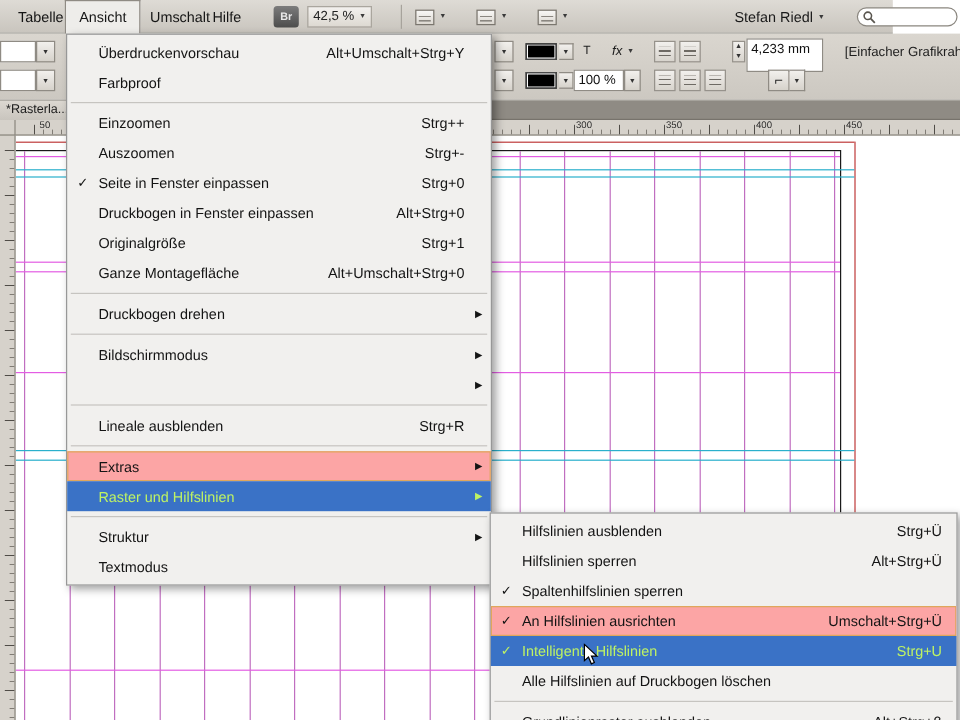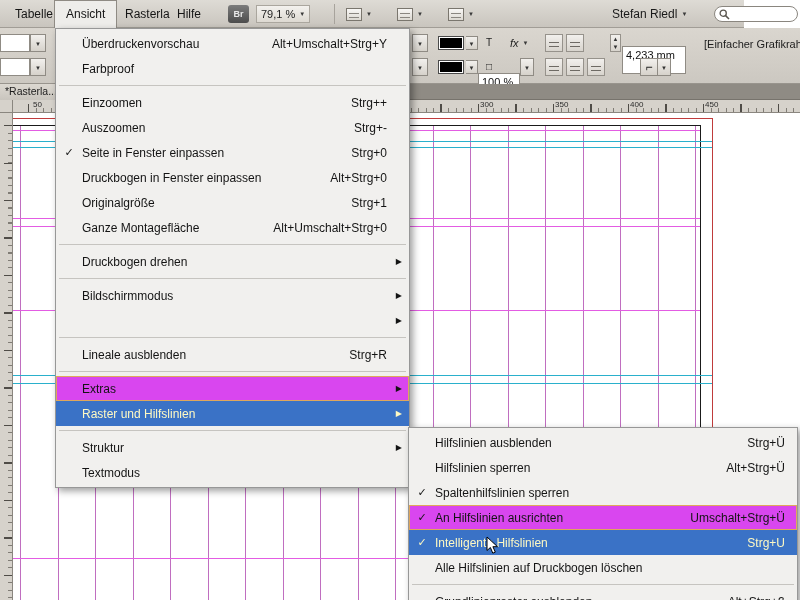--- a/index.html
+++ b/index.html
@@ -85,22 +85,22 @@
     box-shadow:3px 3px 7px rgba(0,0,0,.38);padding:2px 0;z-index:10}
   .mi{position:relative;height:25px;display:flex;align-items:center;font-size:12px;
     color:#141414;padding-right:22px;white-space:nowrap}
   #guides-menu .mi{padding-right:12px}
   .mi .chk{width:26px;text-align:center;font-size:11px;flex:none}
   .mi.checked .chk::before{content:"✓"}
   .mi .lbl{flex:1;overflow:hidden}
   .mi .sc{padding-left:28px}
   .mi .arr{position:absolute;right:7px;top:0;height:25px;line-height:25px;font-size:8px}
   .mi .arr::before{content:"▶"}
-  .mi.hl-hover{background:#d946ef;box-shadow:inset 0 0 0 1px #dfa75c}
-  .mi.hl-sel{background:#3a72c6;color:#fef9c3}
+  .mi.hl-hover{background:#fca5a5;box-shadow:inset 0 0 0 1px #dfa75c}
+  .mi.hl-sel{background:#3a72c6;color:#bef264}
   .msep{height:9px;position:relative}
   .msep::after{content:"";position:absolute;left:3px;right:3px;top:4px;border-top:1px solid #c6c4c0}
 
   #cursor{position:absolute;z-index:40}
 </style>
 </head>
 <body>
 
 <div id="stage">
 
@@ -146,27 +146,27 @@
         <span class="rlab" style="left: 630px;">400</span>
         <span class="rlab" style="left: 705px;">450</span>
       </div>
     </div>
   <div id="ruler-v"></div>
   <div id="ruler-corner"></div>
 
   <div id="menubar">
     <div class="mroot" style="left:4px">Tabelle</div>
     <div class="mroot active" style="left:54px">Ansicht</div>
-    <div class="mroot" style="left:114px">Rasterla</div>
+    <div class="mroot" style="left:114px">Umschalt</div>
     <div class="mroot" style="left:166px">Hilfe</div>
 
     <div id="br-badge">Br</div>
 
     <div id="zoom-ctl">
-      <span>79,1 %</span><span class="dd">▼</span>
+      <span>42,5 %</span><span class="dd">▼</span>
     </div>
 
     <div class="vsep" style="left:334px"></div>
 
     <div class="mb-btn" style="left:343px">
       <span class="mb-icon"></span>
         <span class="dd">▼</span>
     </div>
     <div class="mb-btn" style="left:394px">
       <span class="mb-icon"></span>
@@ -202,31 +202,31 @@
     <div class="swatch" style="left:438px;top:8px;width:26px;height:14px"></div>
     <div class="cp-btn" style="left:466px;top:8px;width:12px;height:14px;line-height:14px;border-left:none">▼</div>
     <div class="swatch" style="left:438px;top:32px;width:26px;height:14px"></div>
     <div class="cp-btn" style="left:466px;top:32px;width:12px;height:14px;line-height:14px;border-left:none">▼</div>
 
     <div class="cp-text" style="left:486px;top:9px;font-size:10px">T</div>
     <div class="cp-text" style="left:486px;top:33px;font-size:10px">□</div>
 
     <div class="cp-text" style="left:510px;top:9px;font-style:italic"><span>fx</span><span class="dd">▼</span></div>
 
-    <div class="cp-field" style="left:478px;top:45px;width:42px;height:18px">100 %</div>
+    <div class="cp-field" style="left:478px;top:30px;width:42px;height:18px">100 %</div>
     <div class="cp-btn" style="left:520px;top:30px;width:14px;height:18px;line-height:18px">▼</div>
 
     <div class="cp-icon" style="left:545px;top:6px"></div>
     <div class="cp-icon" style="left:566px;top:6px"></div>
     <div class="cp-icon" style="left:545px;top:30px"></div>
     <div class="cp-icon" style="left:566px;top:30px"></div>
     <div class="cp-icon" style="left:587px;top:30px"></div>
 
     <div class="stepper" style="left:610px;top:6px">▲<br>▼</div>
-    <div class="cp-field" style="left:622px;top:18px;width:64px;height:28px">4,233 mm</div>
+    <div class="cp-field" style="left:622px;top:4px;width:64px;height:28px">4,233 mm</div>
 
     <div class="cp-btn" style="left:640px;top:30px;width:18px;height:18px"><span class="corner-glyph">⌐</span></div>
     <div class="cp-btn" style="left:658px;top:30px;width:13px;height:18px;line-height:18px;border-left:none">▼</div>
 
     <div class="cp-text" style="left:704px;top:10px;width:96px;overflow:hidden">[Einfacher Grafikrah</div>
   </div>
 
   <div id="tabbar">
     <div id="doctab">*Rasterla...</div>
   </div>

